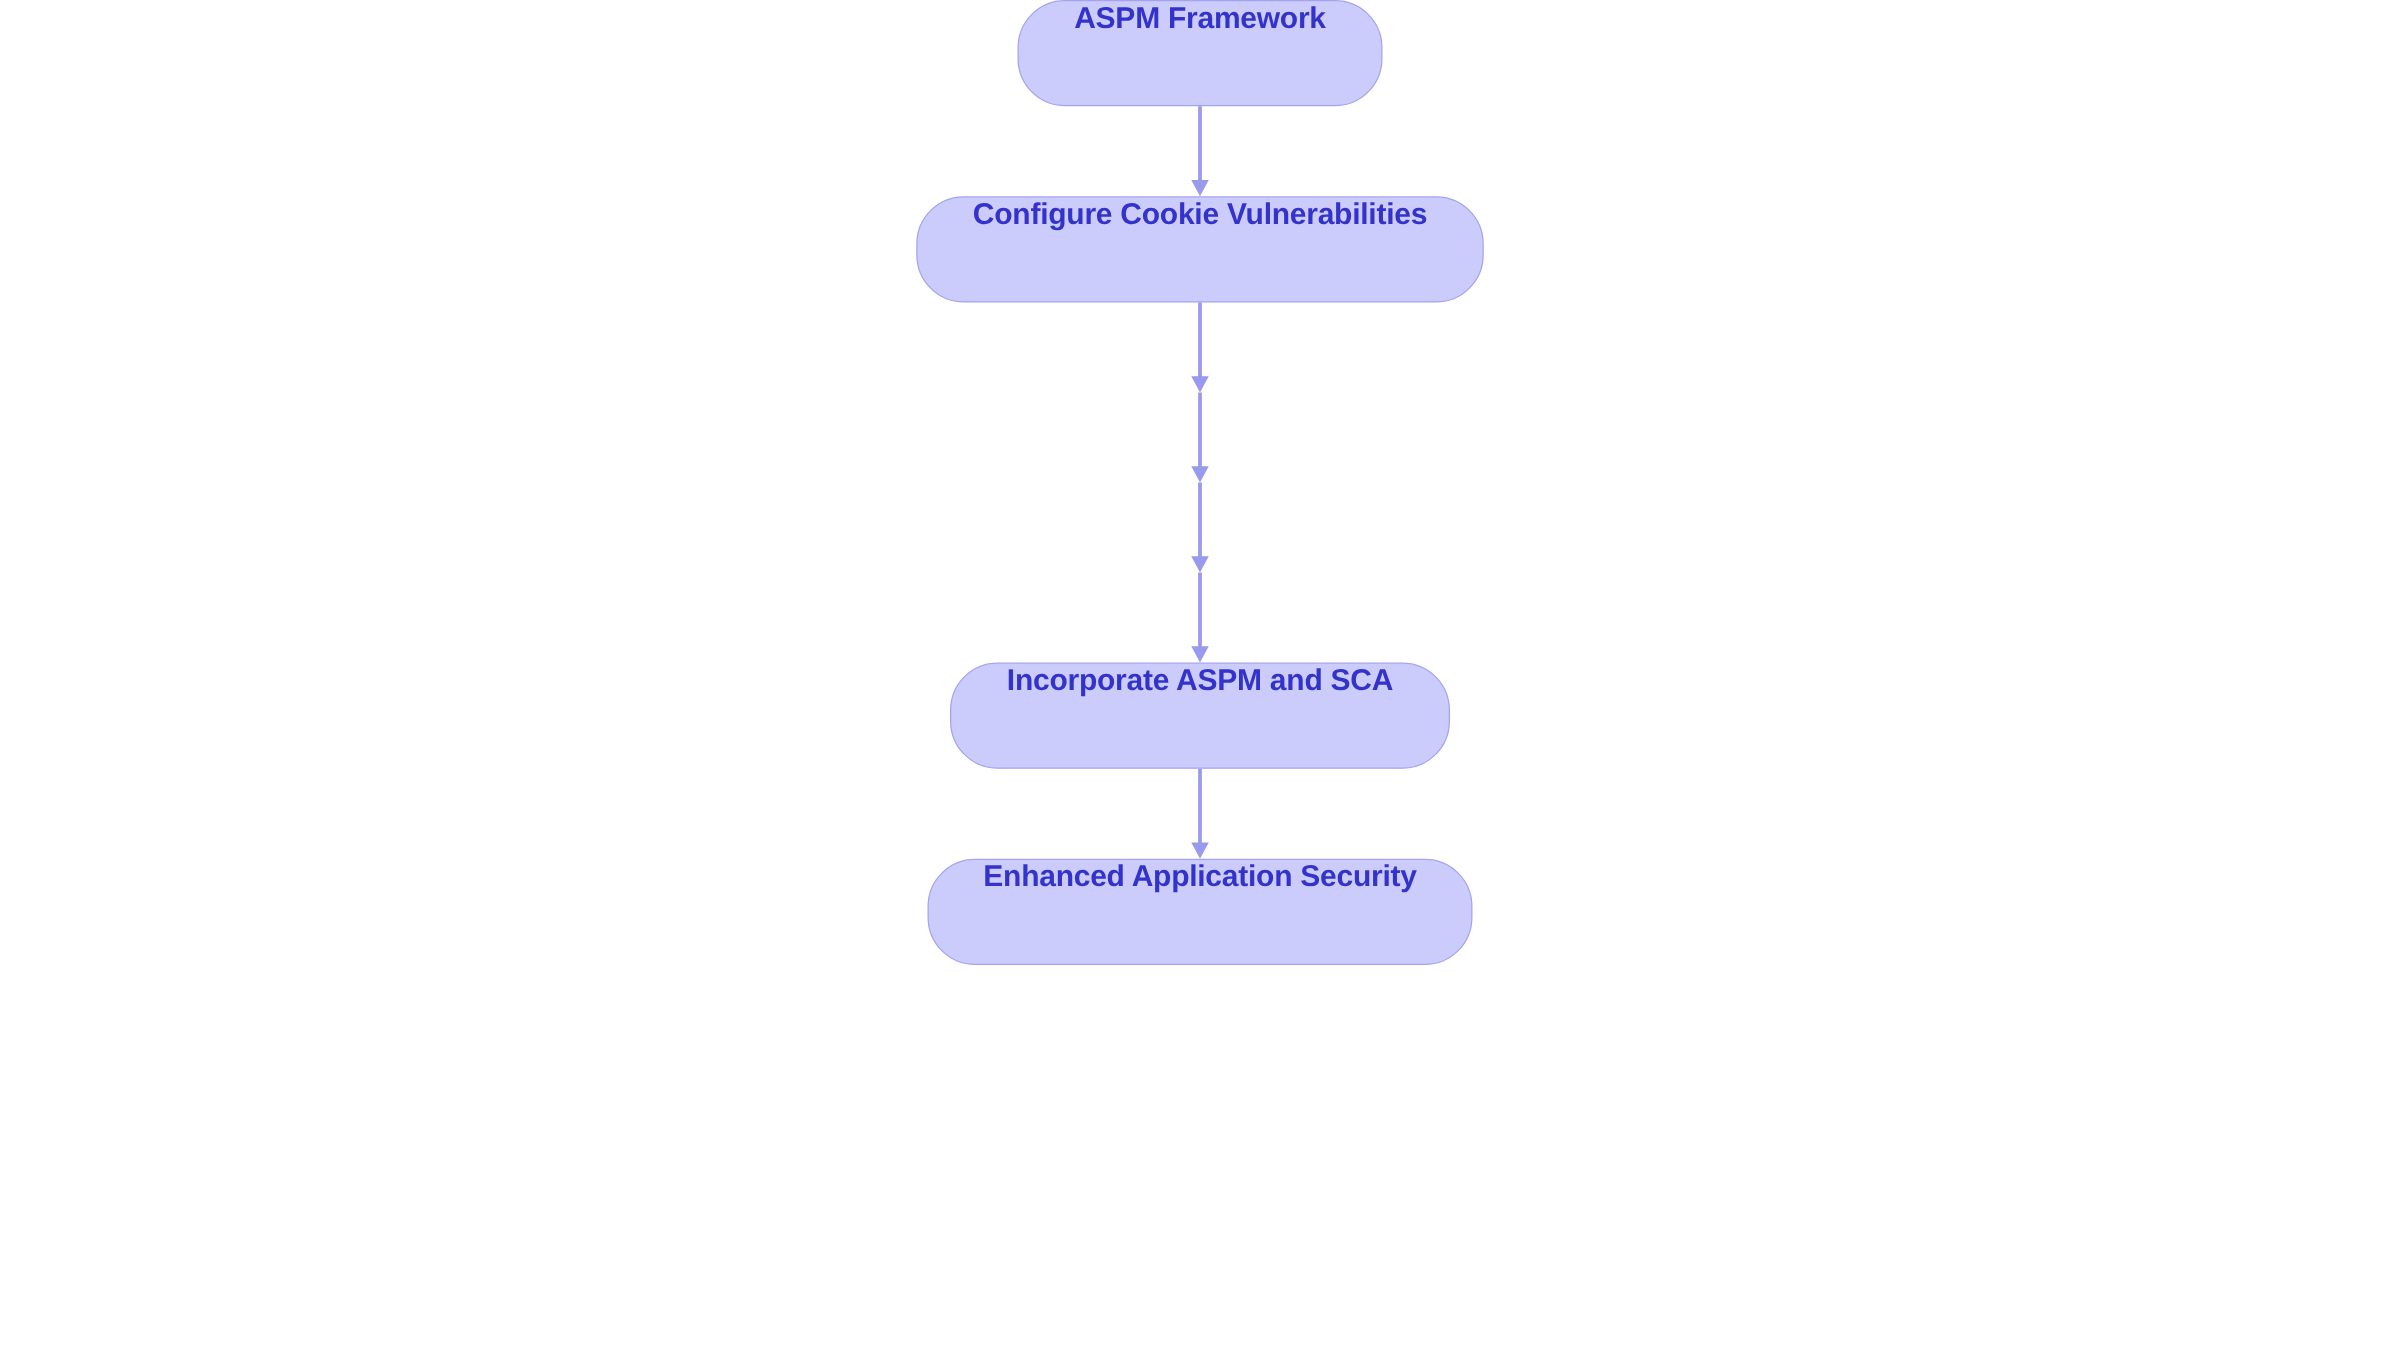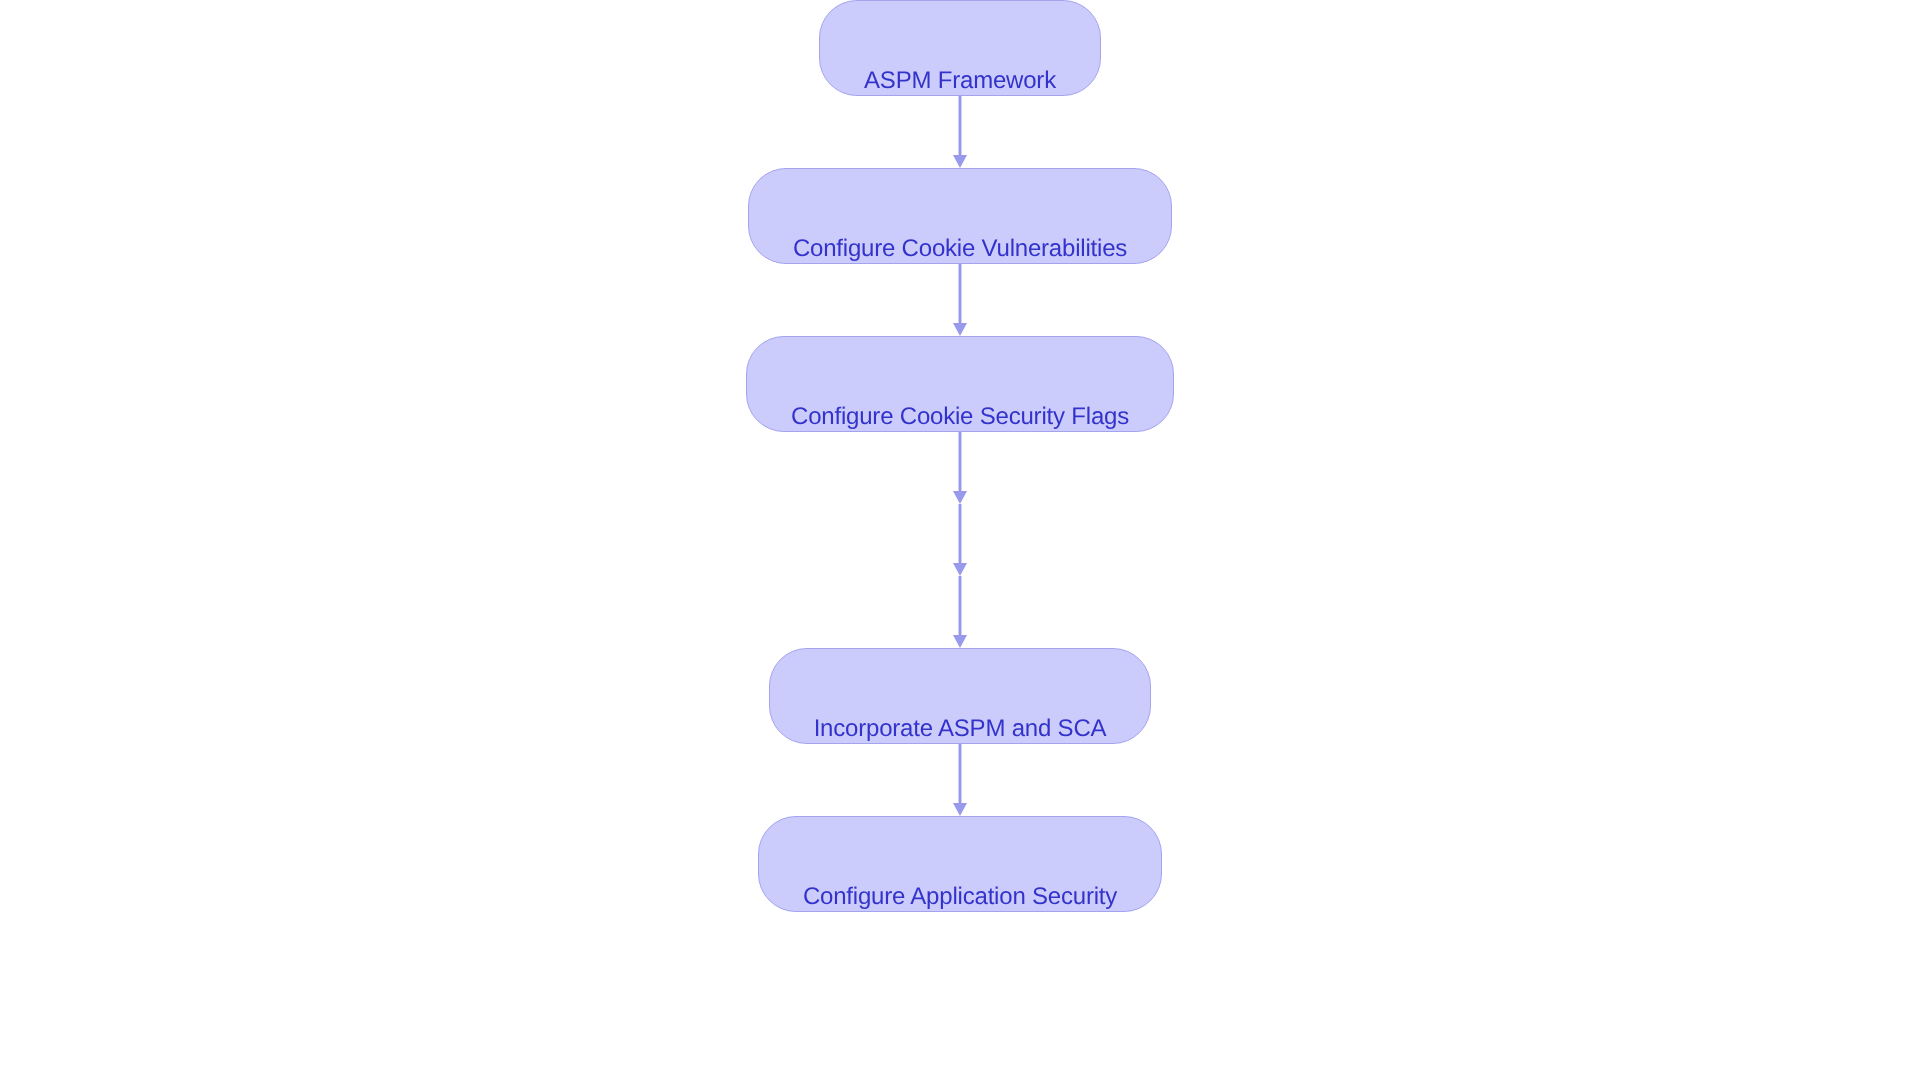--- a/index.html
+++ b/index.html
@@ -26,34 +26,35 @@
     left: 0;
     top: 0;
     width: 1920px;
     display: flex;
     flex-direction: column;
     align-items: center;
   }
 
   .flow-node {
     box-sizing: border-box;
-    height: 96px;
+    height: 85px;
     border-radius: 38px;
     background: #ccccfc;
     border: 1.6px solid #a3a3f0;
     color: #3333cc;
     font-size: 24px;
     font-family: "Liberation Sans", sans-serif;
     letter-spacing: -0.2px;
     display: flex;
-    align-items: flex-end;
+    align-items: flex-start;
     justify-content: center;
     white-space: nowrap;
     padding: 0 44px;
     text-rendering: geometricPrecision;
+    font-weight: bold;
   }
 
   .flow-connector {
     width: 16px;
     height: 72px;
     position: relative;
     flex: 0 0 auto;
   }
   .flow-connector .conn-line {
     position: absolute;
@@ -97,23 +98,20 @@
 
     <div class="flow-node">
       <span class="node-label">Configure Cookie Vulnerabilities</span>
     </div>
 
     <div class="flow-connector">
       <div class="conn-line"></div>
       <div class="conn-head"></div>
     </div>
 
-    <div class="flow-node">
-      <span class="node-label">Configure Cookie Security Flags</span>
-    </div>
 
     <div class="flow-connector">
       <div class="conn-line"></div>
       <div class="conn-head"></div>
     </div>
 
 
     <div class="flow-connector">
       <div class="conn-line"></div>
       <div class="conn-head"></div>
@@ -128,17 +126,17 @@
     <div class="flow-node">
       <span class="node-label">Incorporate ASPM and SCA</span>
     </div>
 
     <div class="flow-connector">
       <div class="conn-line"></div>
       <div class="conn-head"></div>
     </div>
 
     <div class="flow-node">
-      <span class="node-label">Configure Application Security</span>
+      <span class="node-label">Enhanced Application Security</span>
     </div>
 
   </div>
 </div>
 
 </body></html>

